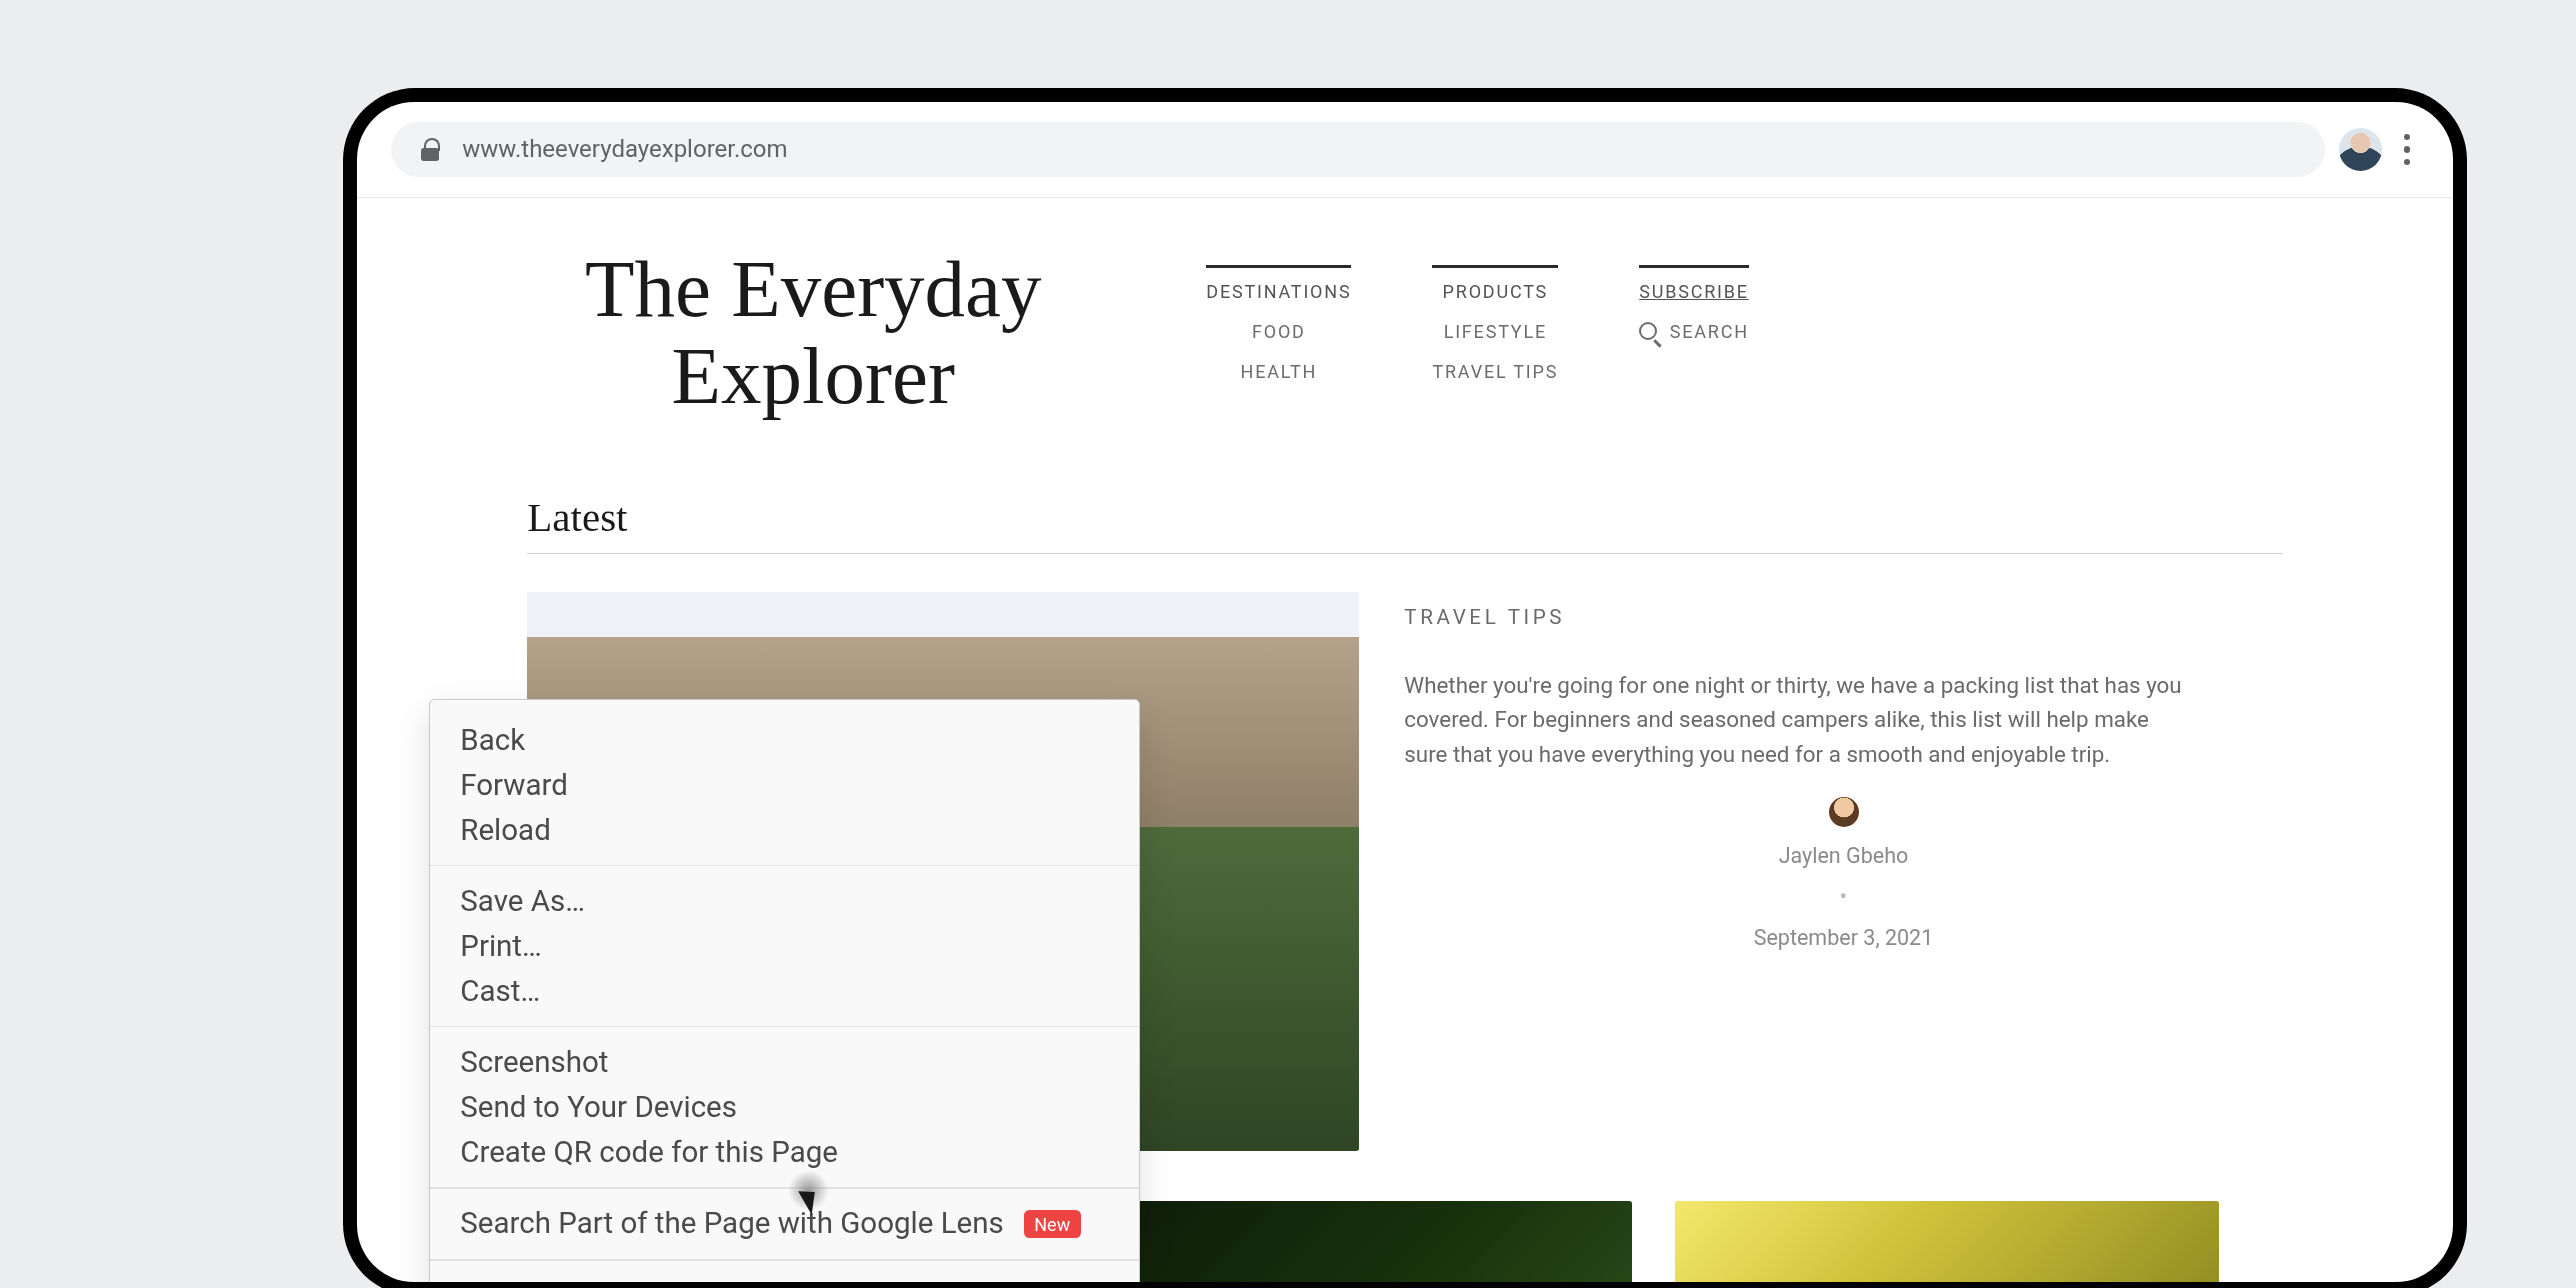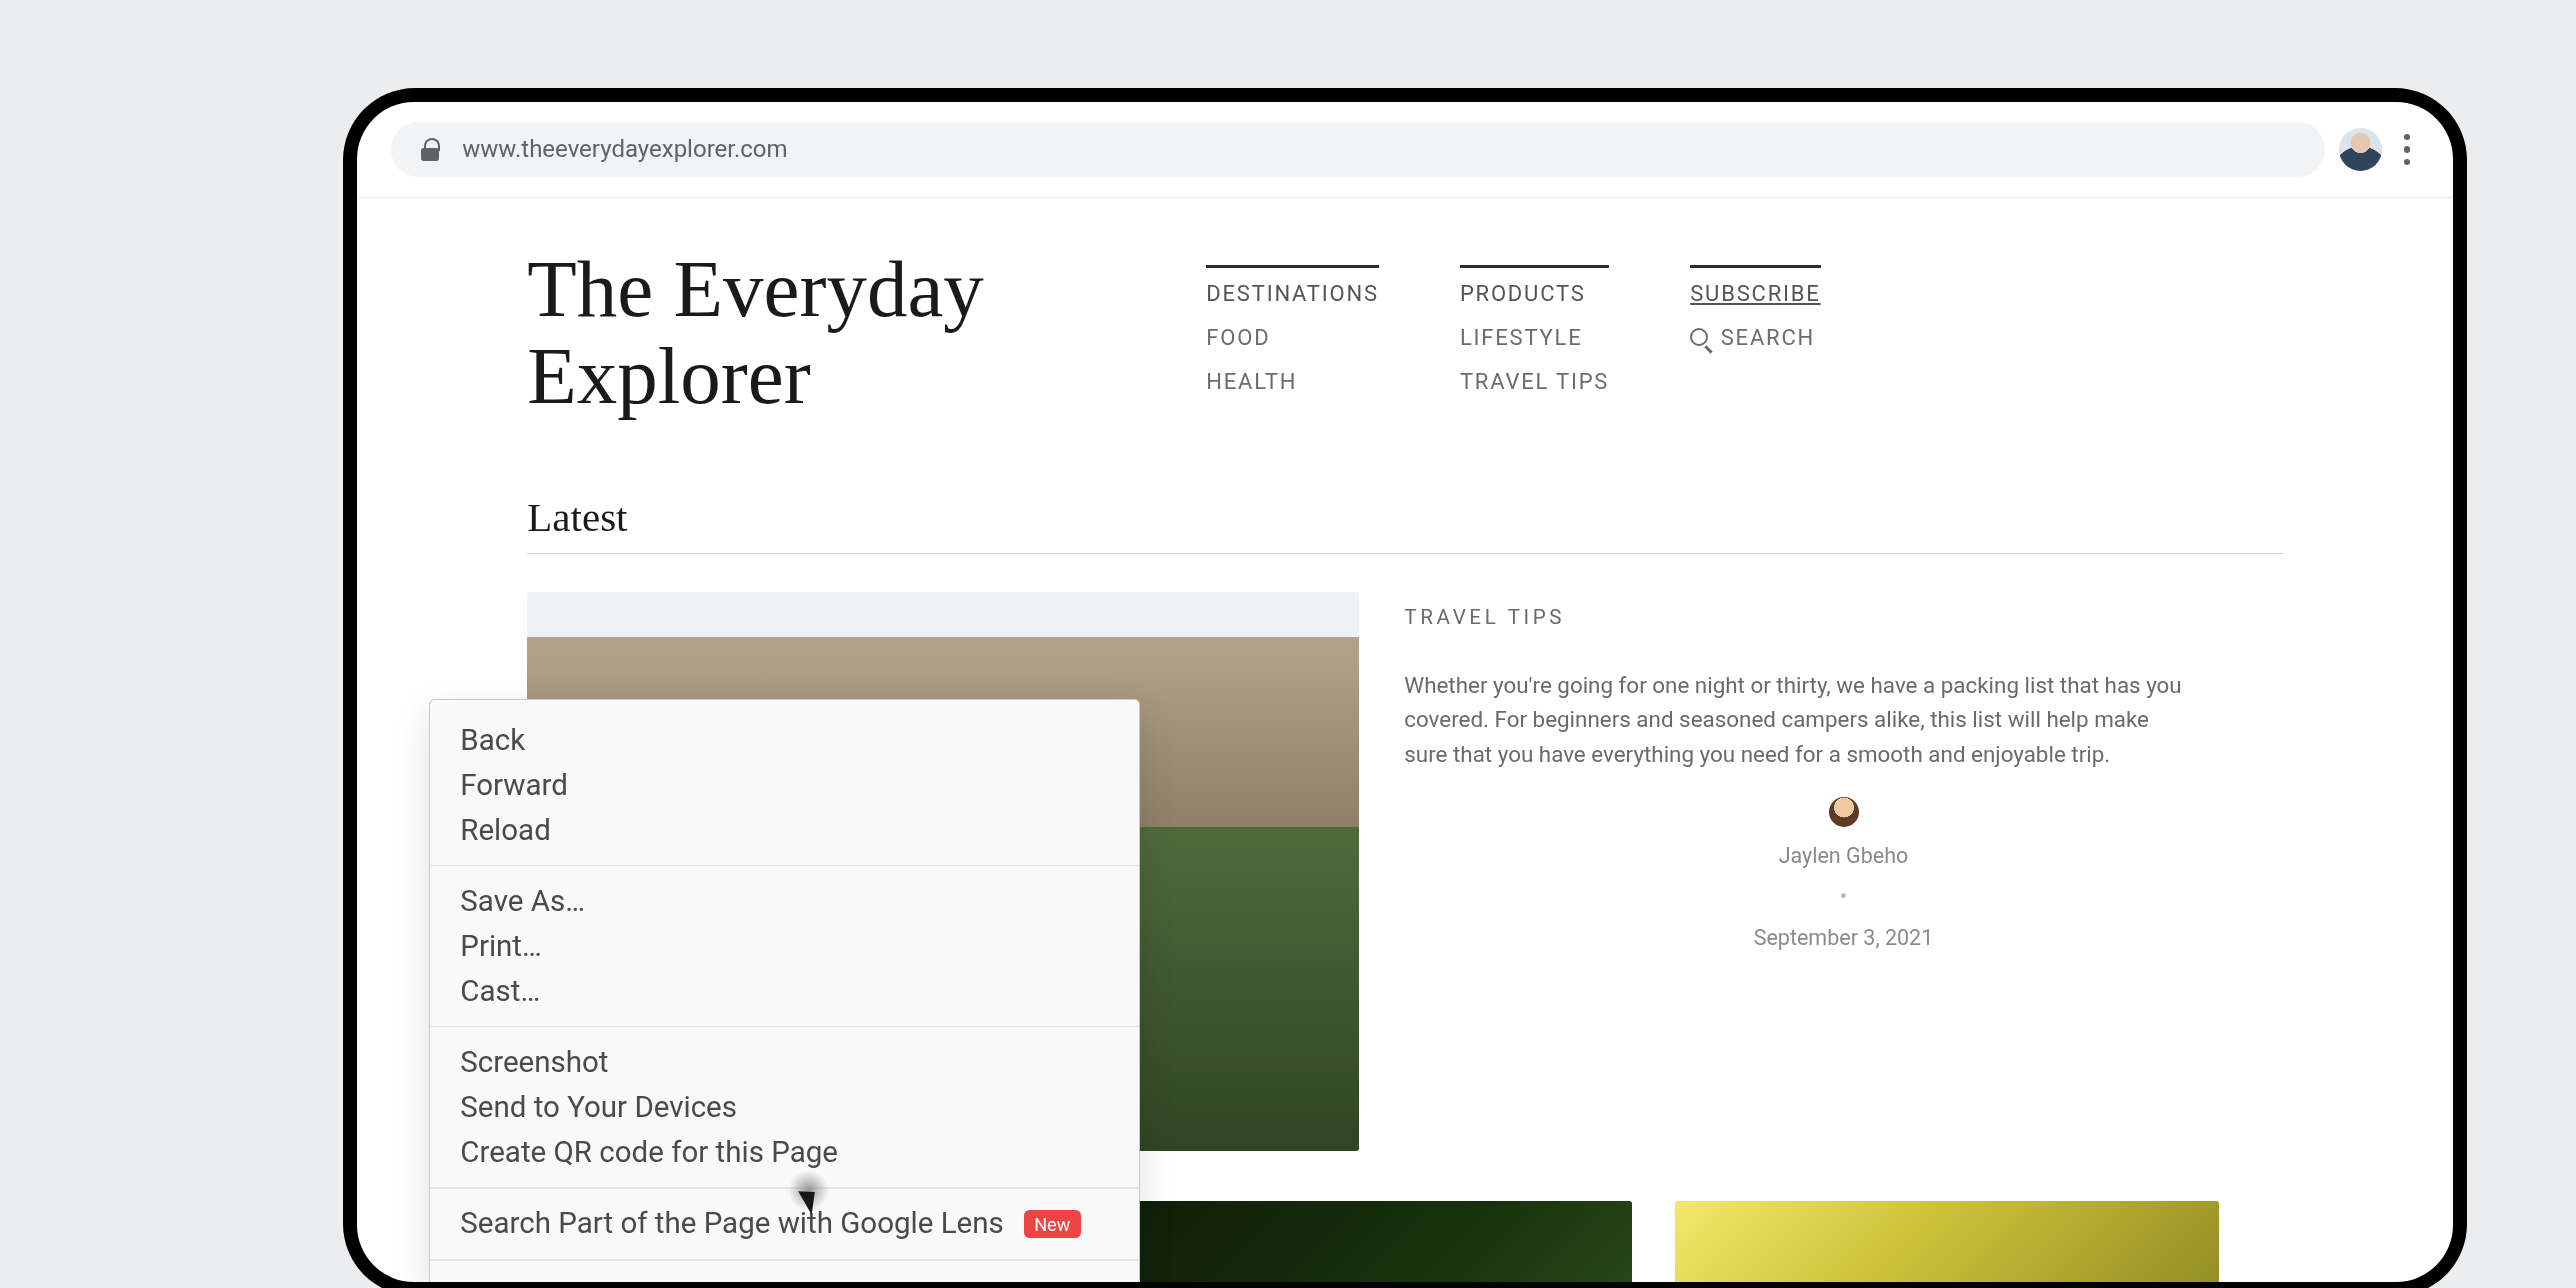--- a/index.html
+++ b/index.html
@@ -68,30 +68,30 @@
       #dbe4ea;
     flex-shrink:0;
   }
   .dots { width:23px; display:flex; flex-direction:column; align-items:center; gap:6.3px; flex-shrink:0; }
   .dots span{ width:6.3px; height:6.3px; background:#5f6368; border-radius:50%; }
 
   
   .content { flex:1; overflow:hidden; position:relative; }
   .inner { padding:48px 170px 0 170px; }
 
-  .headrow { display:flex; align-items:flex-start; gap:107px; }
+  .headrow { display:flex; align-items:flex-start; gap:107px;text-align:center; }
   .sitetitle{
     font-family:Georgia,"Times New Roman",serif;
     font-size:81px; line-height:1.08;
     color:#1a1a1a; flex:0 0 572px;
   }
   .nav { display:flex; gap:81px; padding-top:19.7px; }
   .navcol { display:flex; flex-direction:column; gap:16px; }
   .navcol a{
-    font-size:22px; letter-spacing:1.8px;
+    font-size:18px; letter-spacing:1.8px;
     color:#6c6c6c; text-decoration:none;
     border-top:3.6px solid transparent;
     padding-top:12.5px;
   }
   .navcol a:first-child{ border-top-color:#2b2b2b; color:#545454; }
   .navcol .sub{ border-top-color:transparent; padding-top:0; }
   .navcol .under{ text-decoration:underline; color:#545454; }
   .search { display:flex; align-items:center; gap:12.5px; }
   .searchicon{
     width:18px; height:18px; border:2.7px solid #6c6c6c; border-radius:50%; position:relative;

